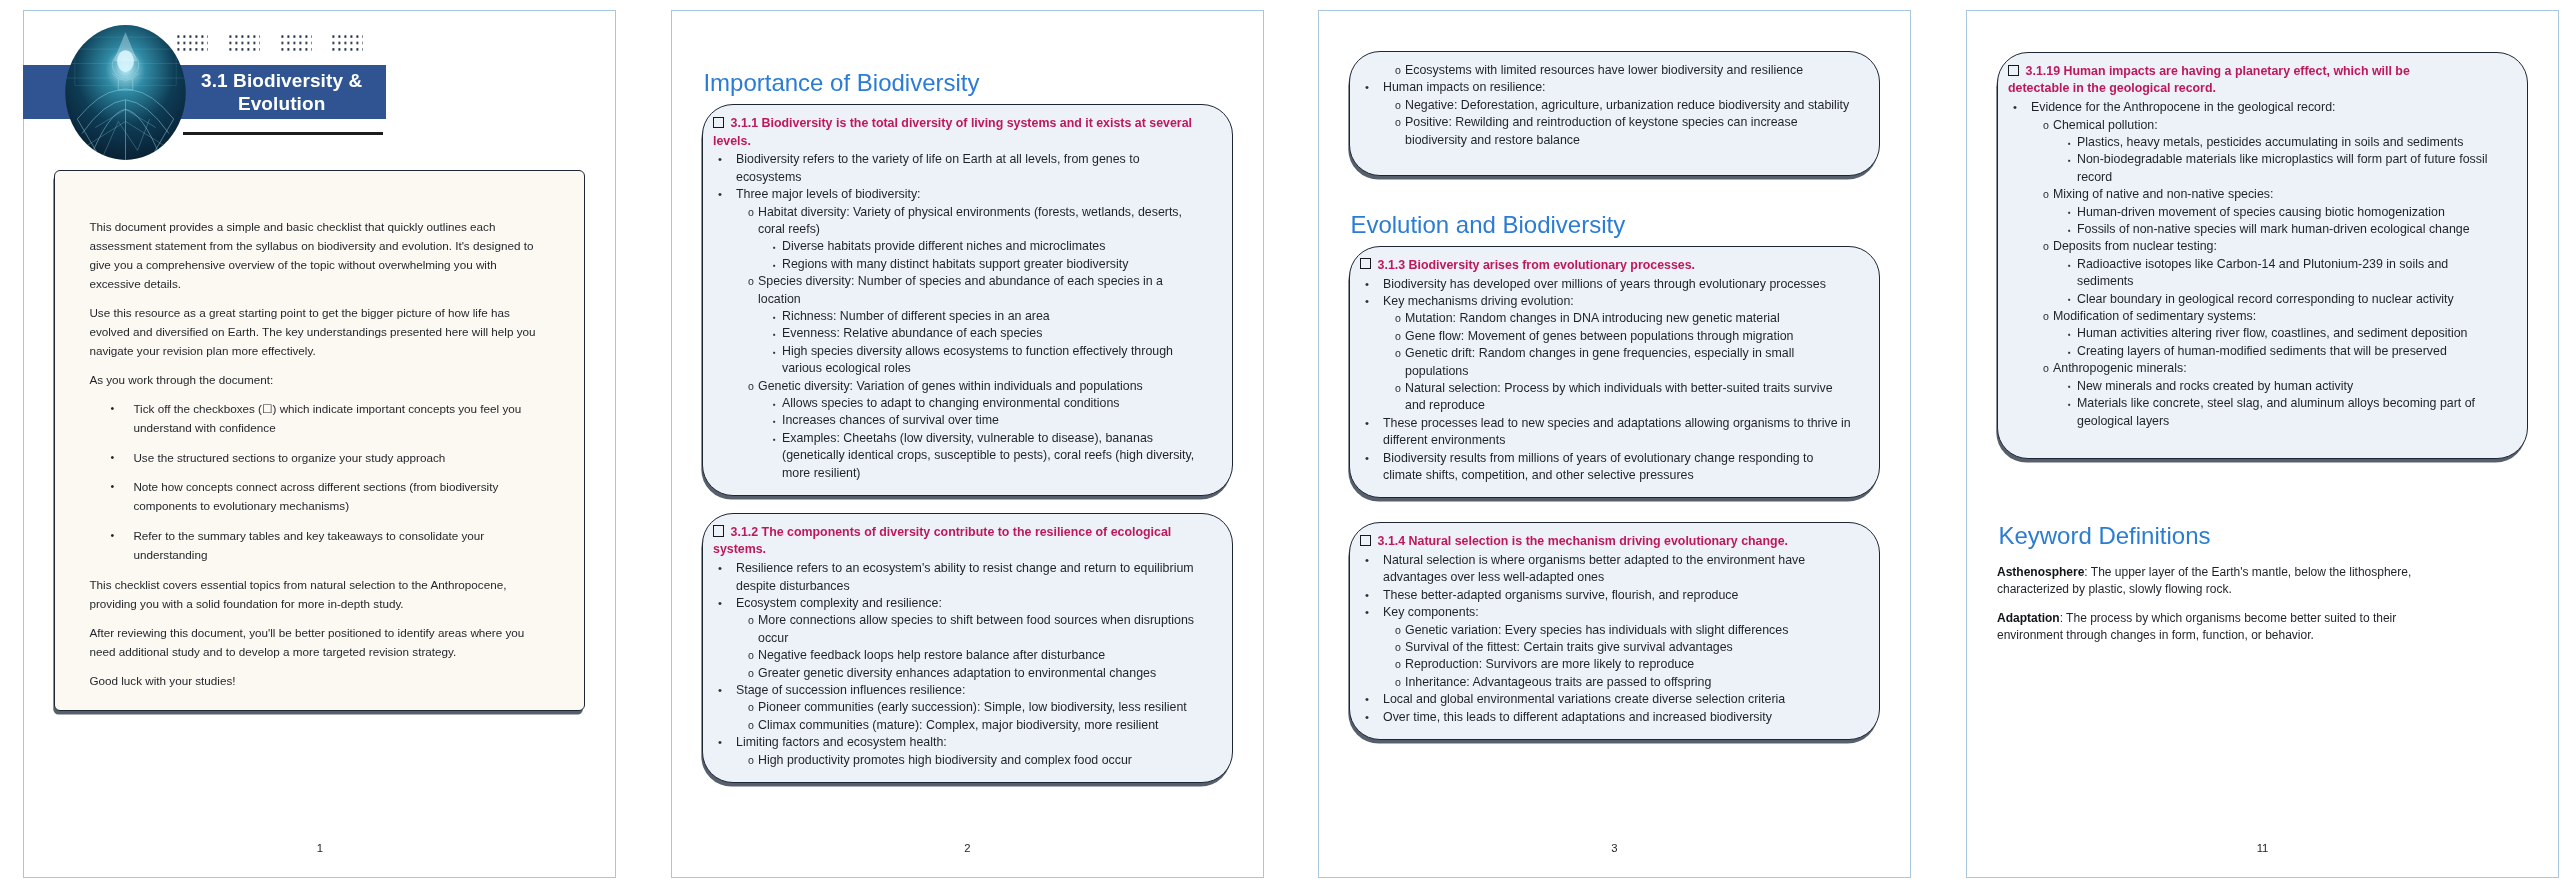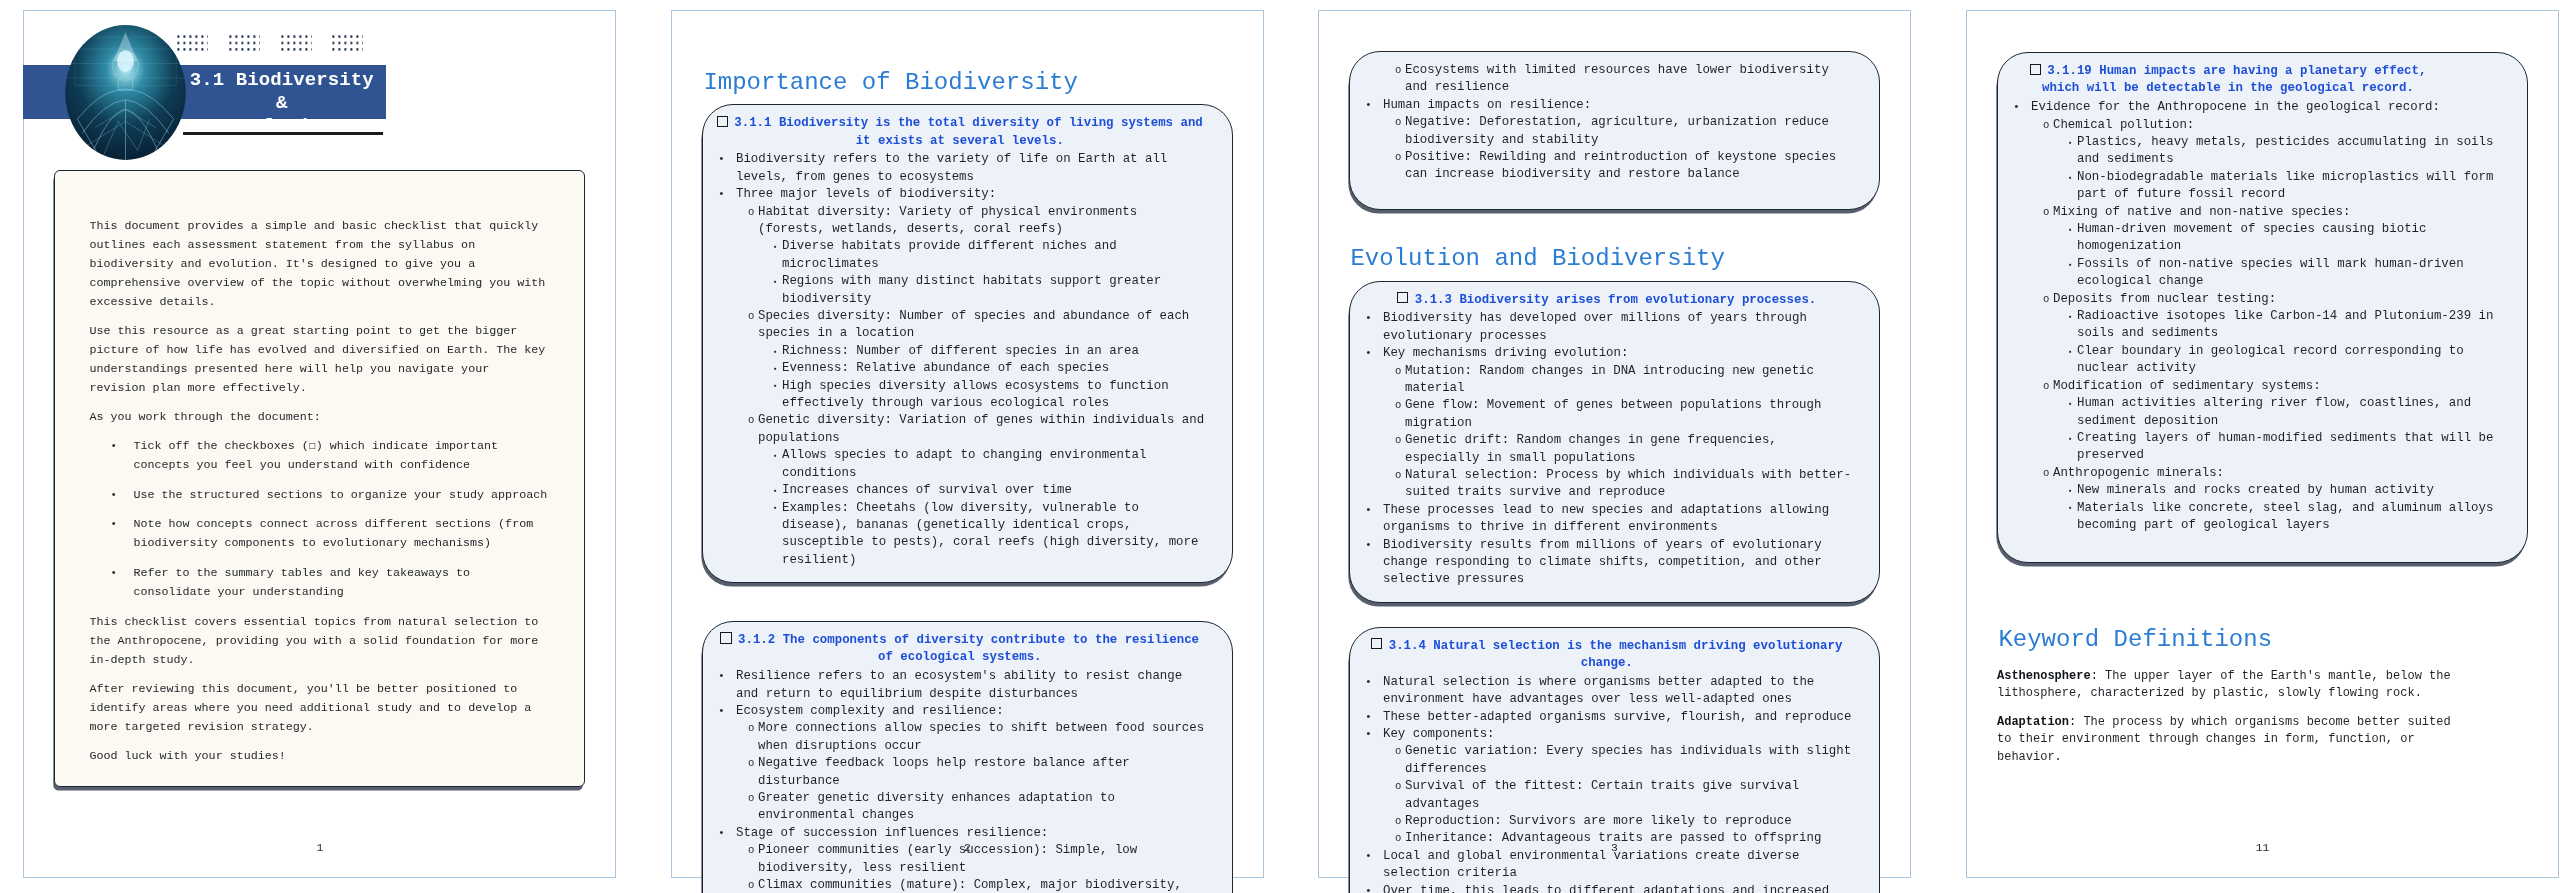--- a/index.html
+++ b/index.html
@@ -1,17 +1,17 @@
 <!DOCTYPE html>
 <html style="--banner: #2F5491; --heading: #2b7cd3; --box-fill: #edf1f8; --intro-fill: #fcf8f2; --box-border: #1d2733; --page-border: #a9c6df;font-size:11.3px"><head>
 <meta charset="utf-8">
 <style>
   html,body{margin:0;padding:0;background:#fff;}
   .canvas{position:relative;width:2576px;height:893px;background:#ffffff;overflow:hidden;
-          font-family:Liberation Mono, monospace;color:#1f2328;}
+          font-family:Liberation Sans, sans-serif;color:#1f2328;}
   .page{position:absolute;top:10px;width:593px;height:868px;background:#fff;
         border:1.4px solid var(--page-border,#a9c6df);box-sizing:border-box;}
   #page-1{left:23.4px}#page-2{left:671px}#page-3{left:1318px}#page-4{left:1966px}
   .content{padding:0 30px;}
   .p1 .content{padding-top:11.3px}
   .p2 .content{padding-top:60px}
   .p3 .content{padding-top:40px}
   .p4 .content{padding-top:41px}
 
   
@@ -29,26 +29,26 @@
   
   .sec-heading{margin:0 0 9.2px 1.4px;font-size:24px;line-height:24px;font-weight:400;
                color:var(--heading,#2b7cd3);}
   .p3 .sec-heading{margin-top:37px}
   .p4 .sec-heading{margin-top:65px}
 
   
   .cbox{border:1.4px solid var(--box-border,#1d2733);border-radius:31px;
         background:var(--box-fill,#edf1f8);padding:10px 25.5px 12.8px 10px;
         box-shadow:-1.4px 4.3px 0 -0.7px rgba(45,55,72,.8);}
-  .cbox + .cbox{margin-top:38px}
+  .cbox + .cbox{margin-top:17px}
   .p3 .cbox + .cbox{margin-top:24px}
   .p3 .cont{padding-bottom:25.5px}
   .p4 .cbox{padding-bottom:28px}
   .p4 .box-title{max-width:440px}
-  .box-title{margin:0 0 1.4px;font-size:12.4px;line-height:17.4px;font-weight:700;color:#1d4ed8;text-align:center;}
+  .box-title{margin:0 0 1.4px;font-size:12.4px;line-height:17.4px;font-weight:700;color:#be185d;}
   .cb{display:inline-block;width:9.2px;height:9.2px;border:1.4px solid #15181c;margin-right:6.4px;
       vertical-align:-0.7px;background:transparent;}
   .li{position:relative;margin:0;font-size:12.4px;line-height:17.4px;}
   .li .mk{position:absolute;top:0;color:#2a2e33;}
   .lv1{padding-left:23px}.lv1 .mk{left:5px;font-size:11.3px}
   .lv2{padding-left:45px}.lv2 .mk{left:35px;font-size:10.6px}
   .lv3{padding-left:69px}.lv3 .mk{left:60px;font-size:7.8px;top:0.7px}
 
   
   .ibox{background:var(--intro-fill,#fcf8f2);border:1.4px solid var(--box-border,#1d2733);

